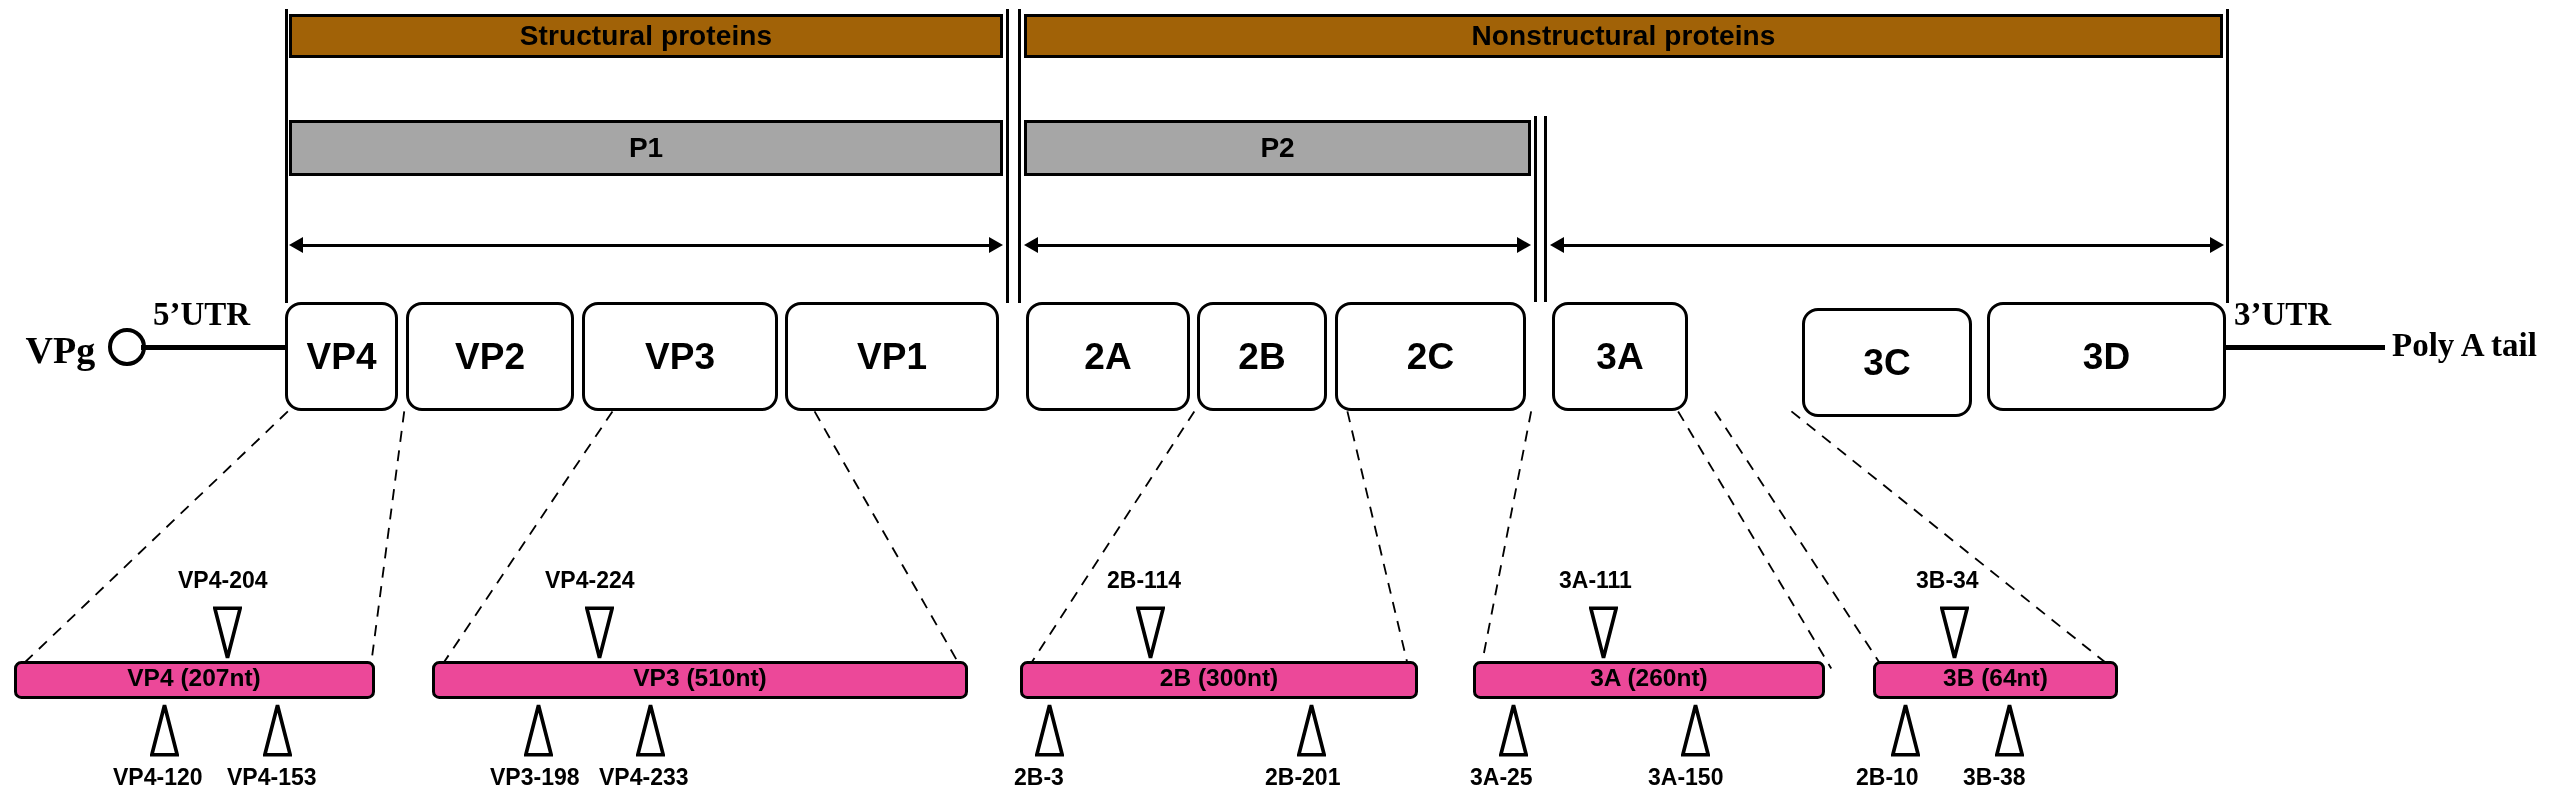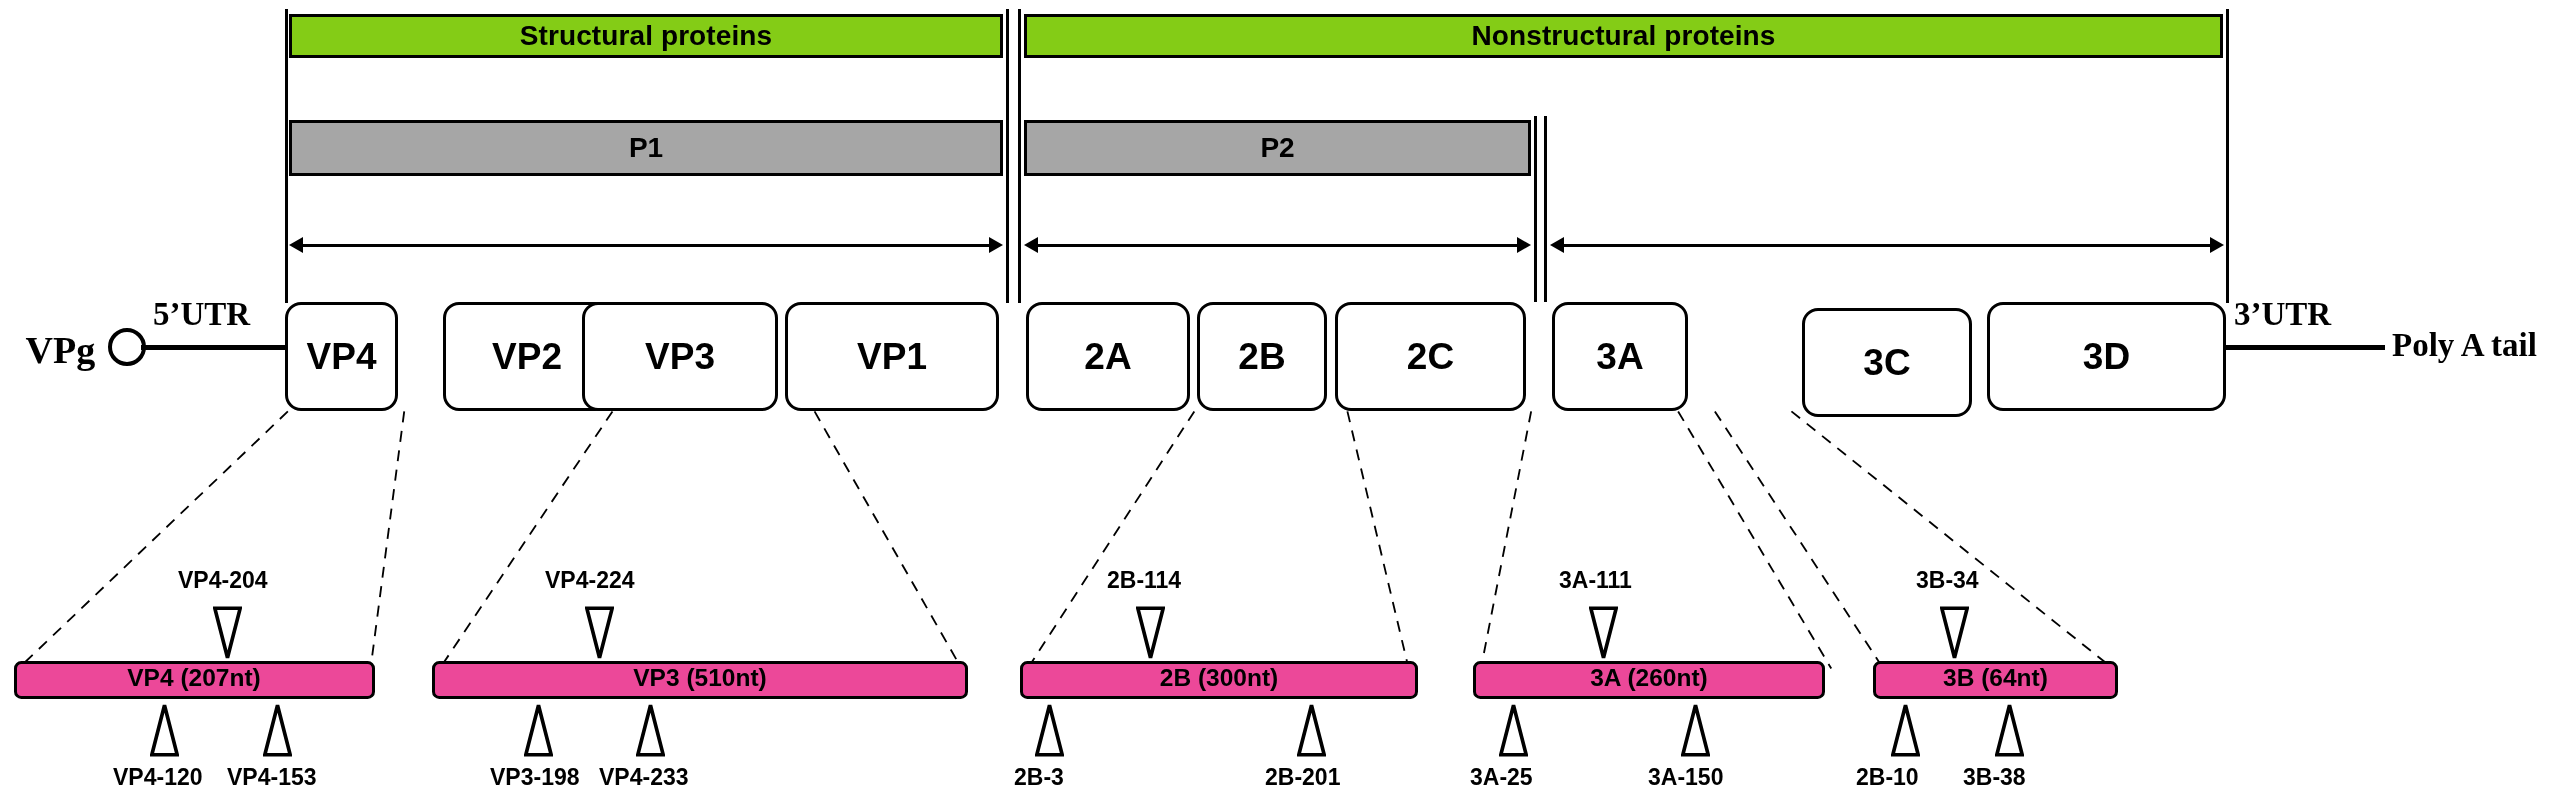--- a/index.html
+++ b/index.html
@@ -17,21 +17,21 @@
     height: 802px;
     background: #ffffff;
     overflow: hidden;
   }
 
   
   .abs { position: absolute; box-sizing: border-box; }
 
   
   .cat-box {
-    background: #84cc16;
+    background: #a16207;
     border: 3.1px solid #000000;
     display: flex;
     align-items: center;
     justify-content: center;
     font-weight: bold;
     font-size: 28px;
     color: #000000;
     letter-spacing: 0.1px;
   }
 
@@ -195,21 +195,21 @@
   </div>
   <div class="abs vpg-circle" style="left:108px; top:328px; width:38px; height:38px;"></div>
   <div class="abs utr-line" style="left:141px; top:345px; width:147px;"></div>
   <div class="abs lbl lbl-serif" style="left:153px; top:296px; font-size:33px;">
     <span>5’UTR</span>
   </div>
 
   <div class="abs gene-box" style="left:285px; top:302px; width:113px; height:109px;">
     <span>VP4</span>
   </div>
-  <div class="abs gene-box" style="left:406px; top:302px; width:168px; height:109px;margin-left:37px;">
+  <div class="abs gene-box" style="left:406px; top:302px; width:168px; height:109px;">
     <span>VP2</span>
   </div>
   <div class="abs gene-box" style="left:582px; top:302px; width:196px; height:109px;">
     <span>VP3</span>
   </div>
   <div class="abs gene-box" style="left:785px; top:302px; width:214px; height:109px;">
     <span>VP1</span>
   </div>
 
   <div class="abs gene-box" style="left:1026px; top:302px; width:164px; height:109px;">

